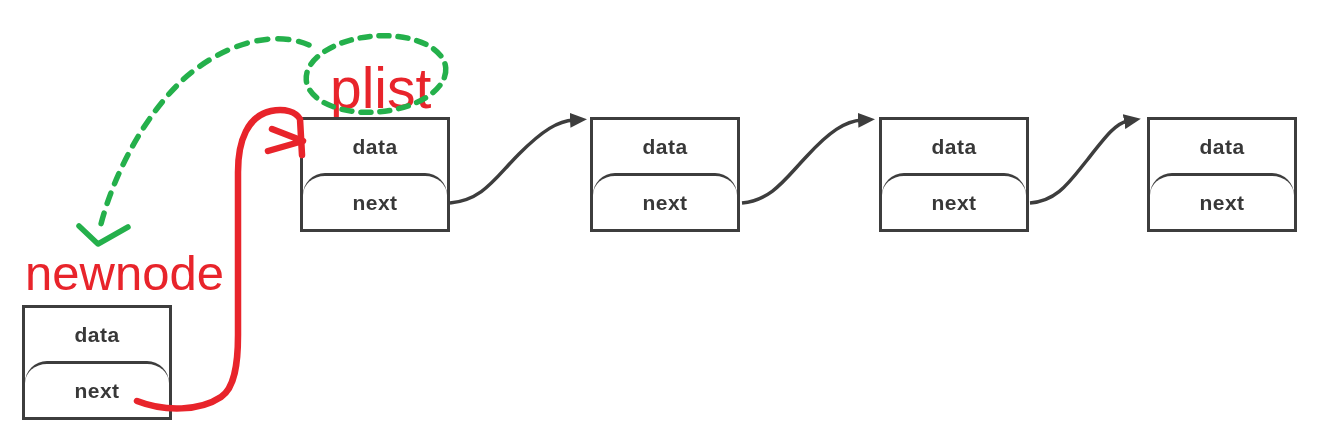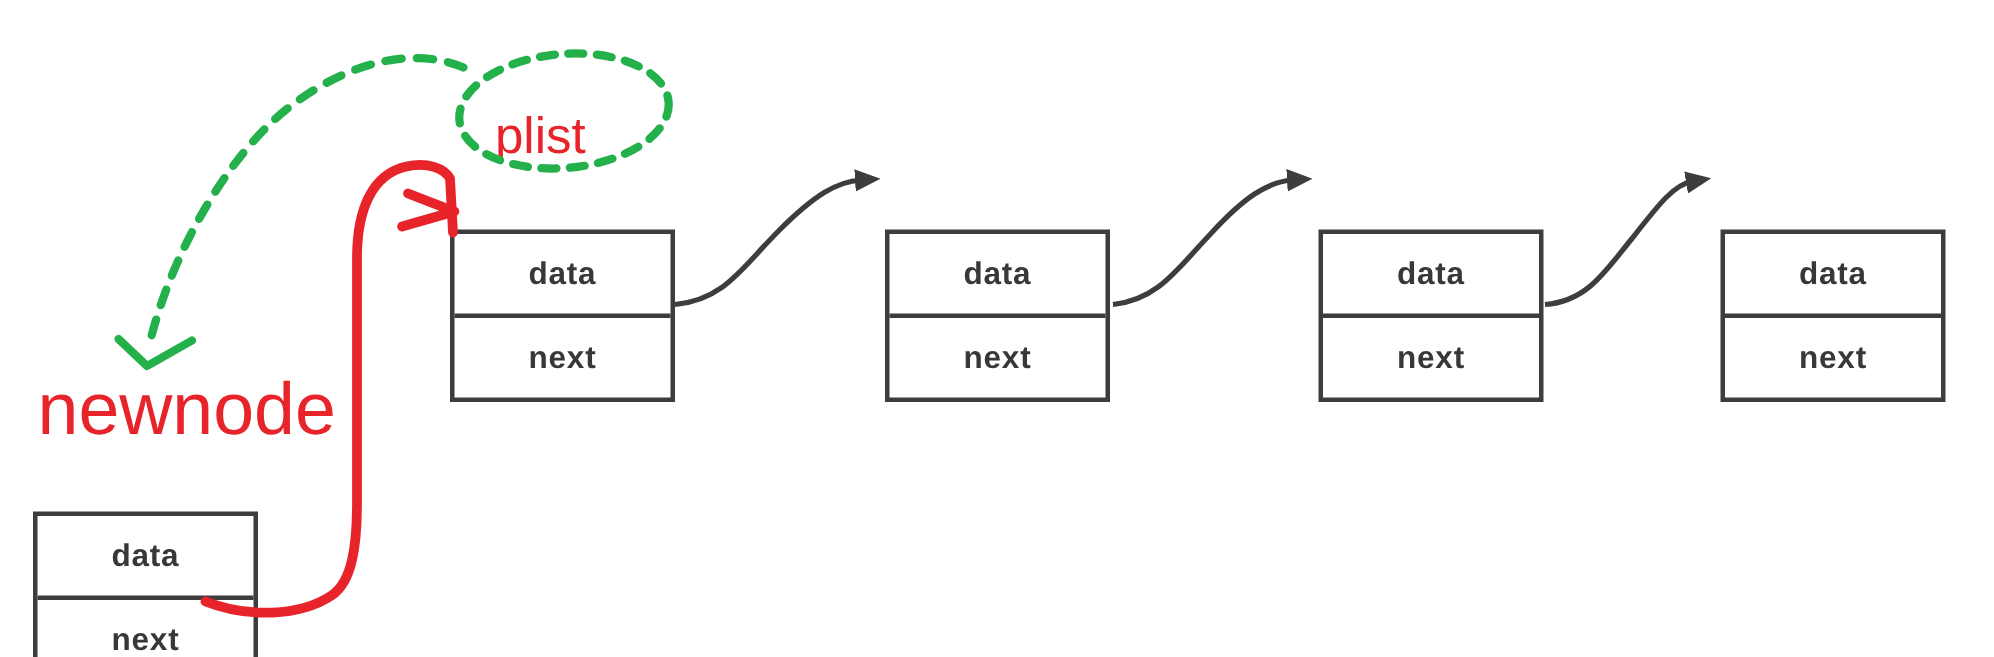--- a/index.html
+++ b/index.html
@@ -22,43 +22,42 @@
     font-family: "Liberation Sans", sans-serif;
   }
 
   
   .node {
     position: absolute;
     width: 144px;
     border: 3px solid var(--border);
     background: var(--bg);
     z-index: 1;
-    margin-top: 36px;
   }
   .cell {
     height: 53px;
     display: flex;
     align-items: center;
     justify-content: center;
     font-size: 21px;
     font-weight: bold;
     color: var(--text);
     letter-spacing: 0.5px;
   }
-  .cell + .cell { border-top: 3px solid var(--border); }
+  .cell + .cell { border-top: 3px solid var(--border); border-radius: 22px; }
 
   
   .annotation-label {
     position: absolute;
     color: var(--red);
     line-height: 1;
     z-index: 0;
     white-space: nowrap;
   }
-  .plist-label   { left: 330px; top: 74px;  font-size: 34px; }
+  .plist-label   { left: 330px; top: 60px;  font-size: 57px; }
   .newnode-label { left: 1px;   top: 249px; font-size: 49px; padding-left: 24px; }
 
   
   .overlay {
     position: absolute;
     left: 0; top: 0;
     width: 1329px;
     height: 438px;
     z-index: 2;
     pointer-events: none;

